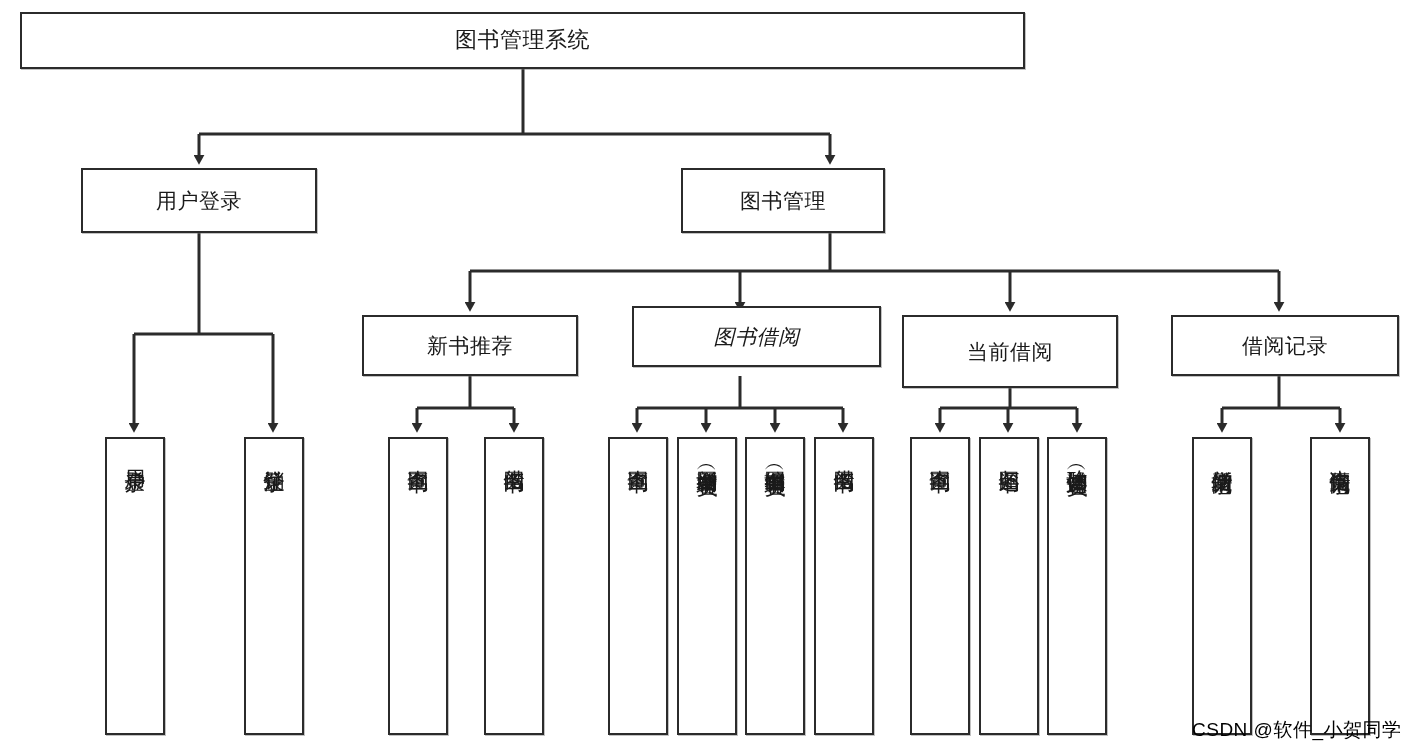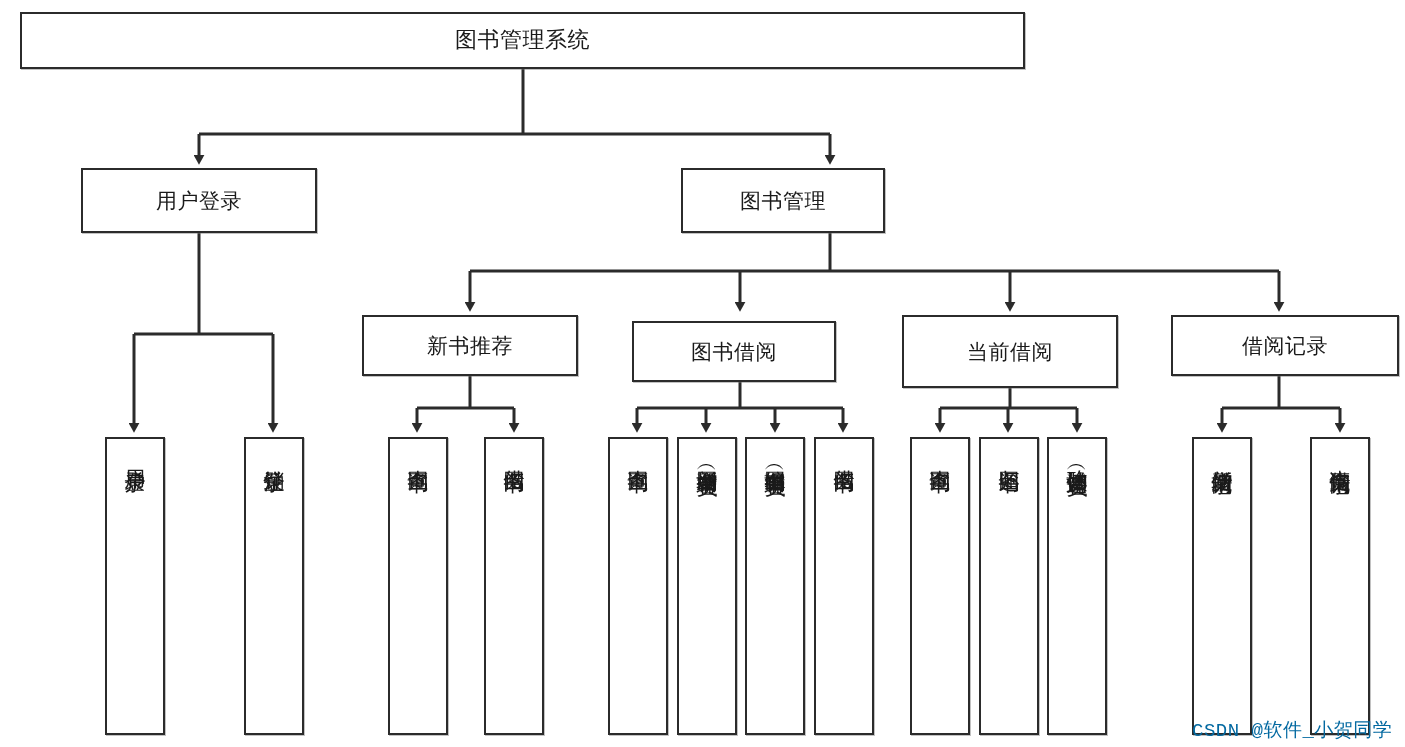--- a/index.html
+++ b/index.html
@@ -57,25 +57,24 @@
   .node.v .lbl {
     writing-mode: vertical-rl;
     text-orientation: upright;
     font-size: 21px;
     line-height: 1.05;
     letter-spacing: 1px;
     white-space: nowrap;
   }
   .watermark {
     position: absolute;
-    color: #0369a1;
+    color: #000000;
     font-size: 19px;
     white-space: nowrap;
     letter-spacing: 0.5px;
-    font-family: Liberation Mono, monospace;
   }
 </style>
 </head>
 <body>
 
 <div id="canvas">
 
   <svg id="edges" viewBox="0 0 1405 747" xmlns="http://www.w3.org/2000/svg">
     <defs>
       <marker id="arrow" markerWidth="10" markerHeight="11" refX="1.2" refY="5.5" orient="auto" markerUnits="userSpaceOnUse">
@@ -133,21 +132,21 @@
   <div class="node h" style="left:81px; top:168px; width:236px; height:65px;">
     <span class="lbl">用户登录</span>
   </div>
   <div class="node h" style="left:681px; top:168px; width:204px; height:65px;">
     <span class="lbl">图书管理</span>
   </div>
 
   <div class="node h" style="left:362px; top:315px; width:216px; height:61px;justify-content:center;">
     <span class="lbl">新书推荐</span>
   </div>
-  <div class="node h" style="left:632px; top:321px; width:204px; height:61px;">
+  <div class="node h" style="left:632px; top:306px; width:249px; height:61px;font-style:italic;">
     <span class="lbl">图书借阅</span>
   </div>
   <div class="node h" style="left:902px; top:315px; width:216px; height:73px;">
     <span class="lbl">当前借阅</span>
   </div>
   <div class="node h" style="left:1171px; top:315px; width:228px; height:61px;">
     <span class="lbl">借阅记录</span>
   </div>
 
   <div class="node v" style="left:105px; top:437px; width:60px; height:298px;">

